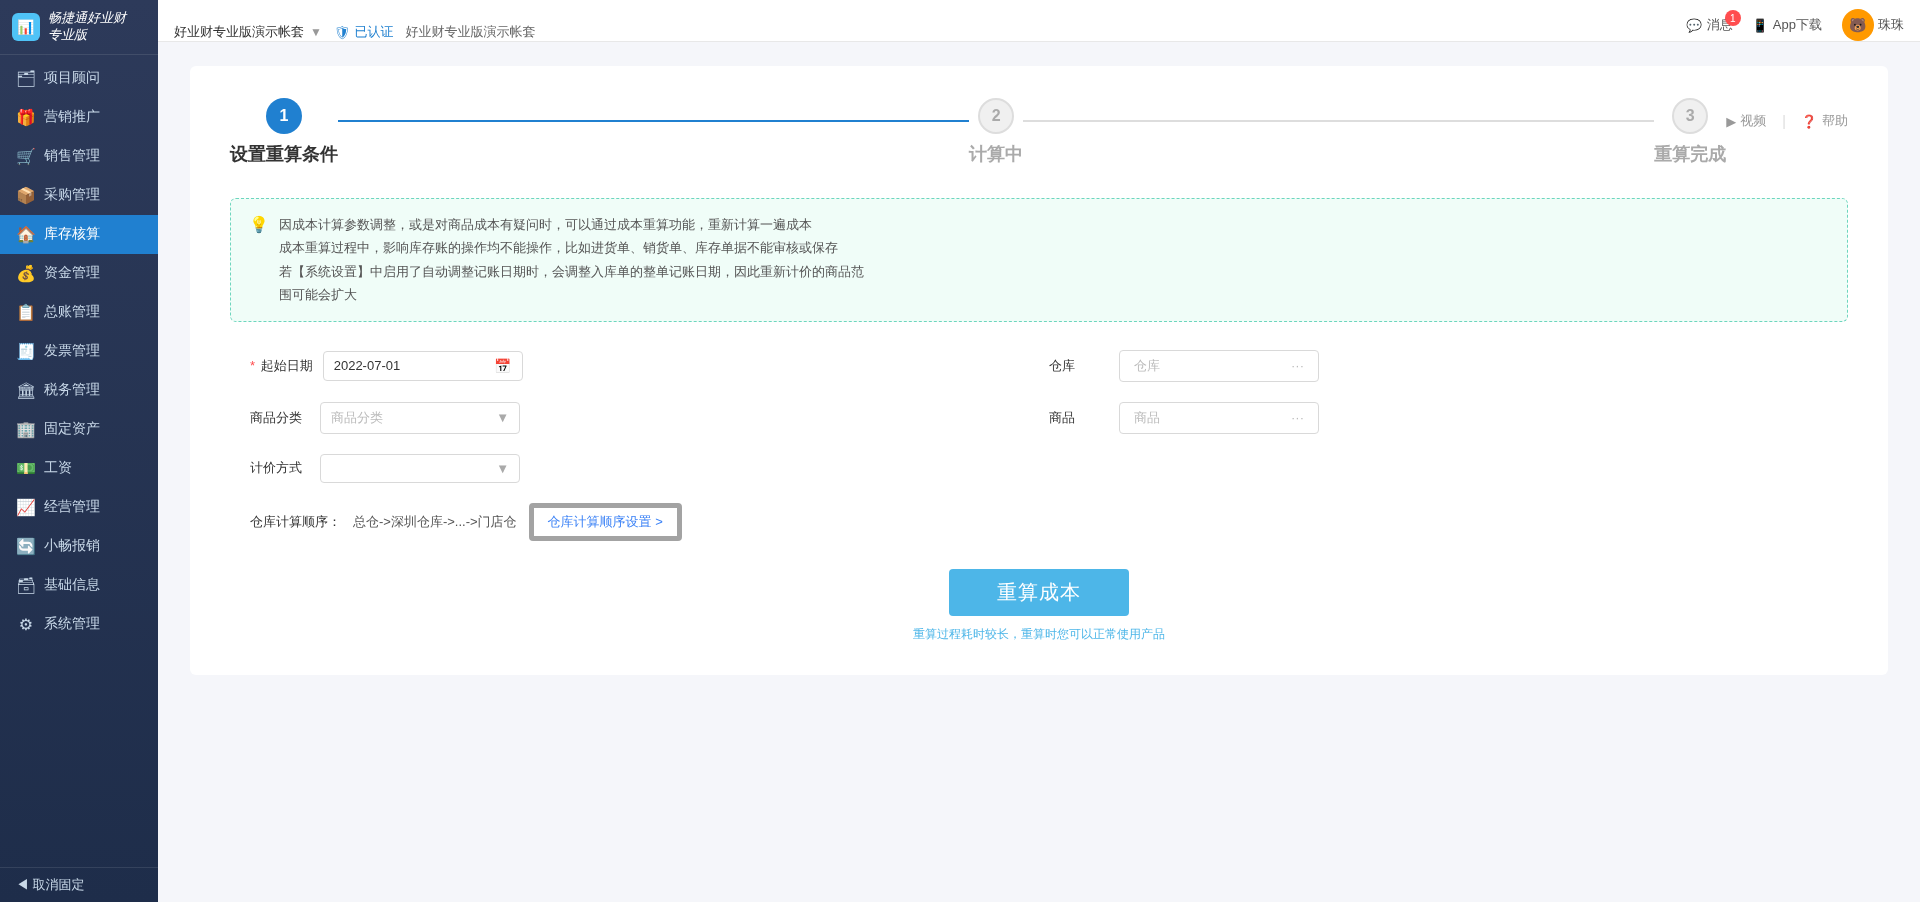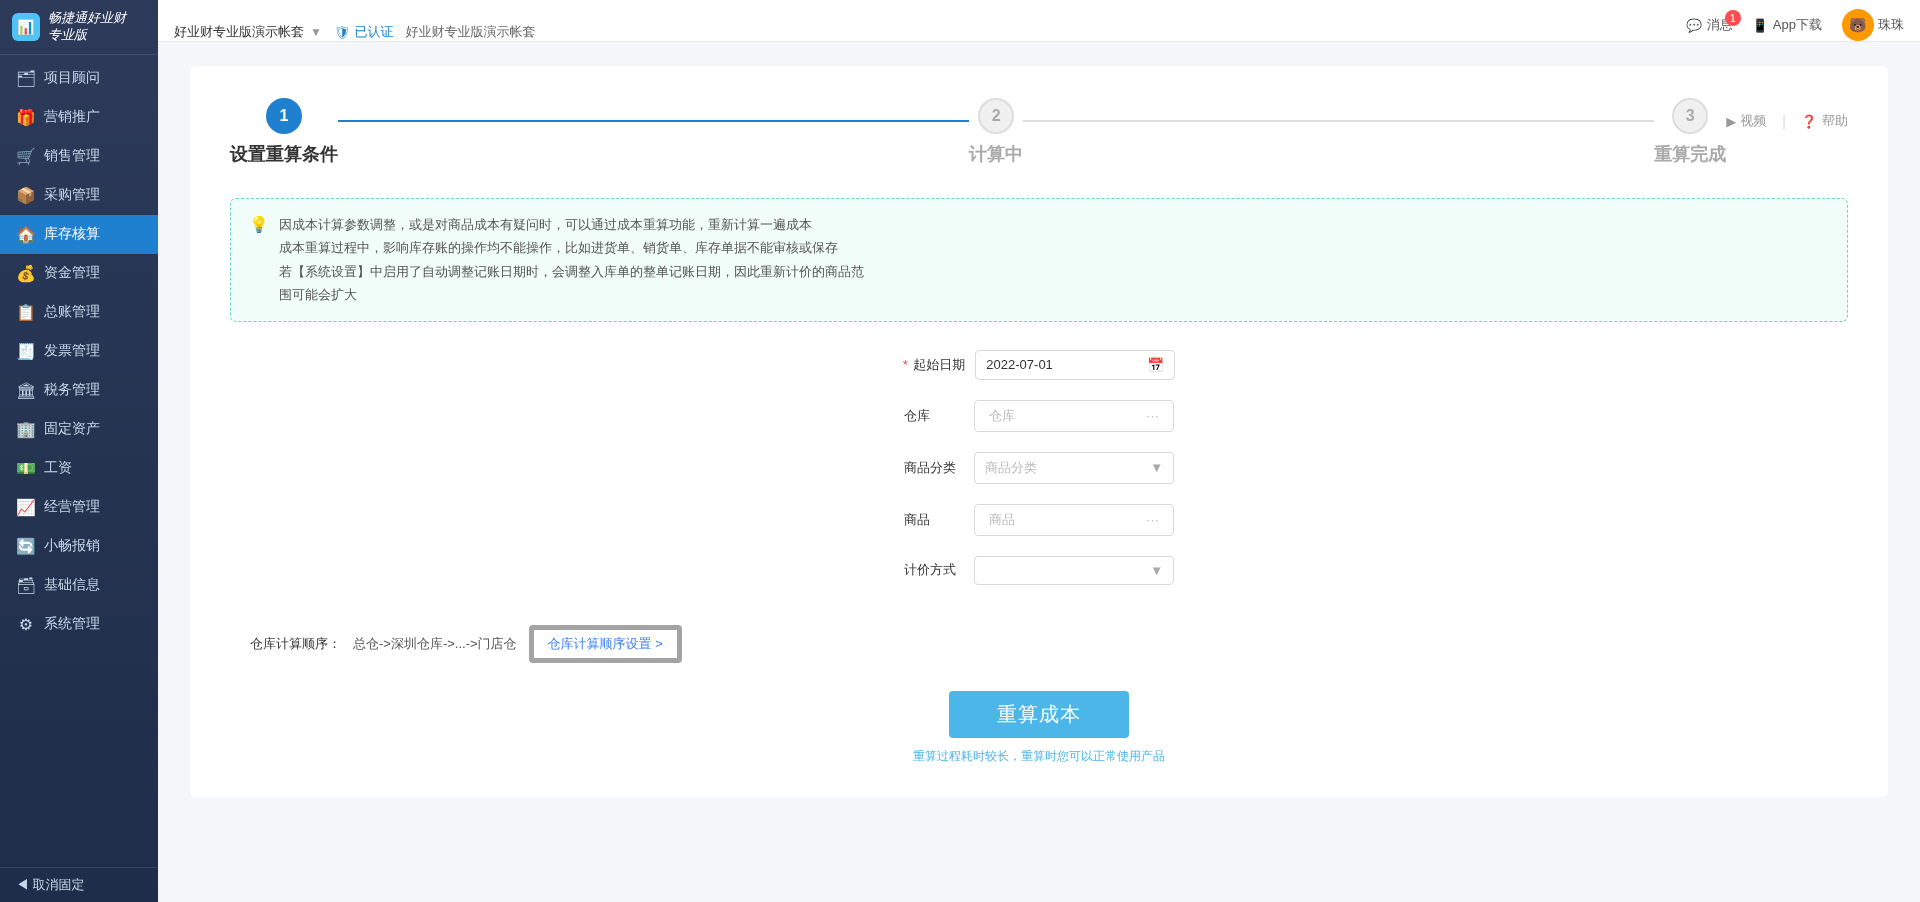--- a/index.html
+++ b/index.html
@@ -294,21 +294,20 @@
 
     
     .form-section {
       padding: 0 20px;
     }
     .form-row {
       display: flex;
       align-items: center;
       margin-bottom: 20px;
       gap: 20px;
-      flex-direction: column;
     }
     .form-group {
       display: flex;
       align-items: center;
       gap: 10px;
       flex: 1;
     }
     .form-label {
       font-size: 13px;
       color: #333;

